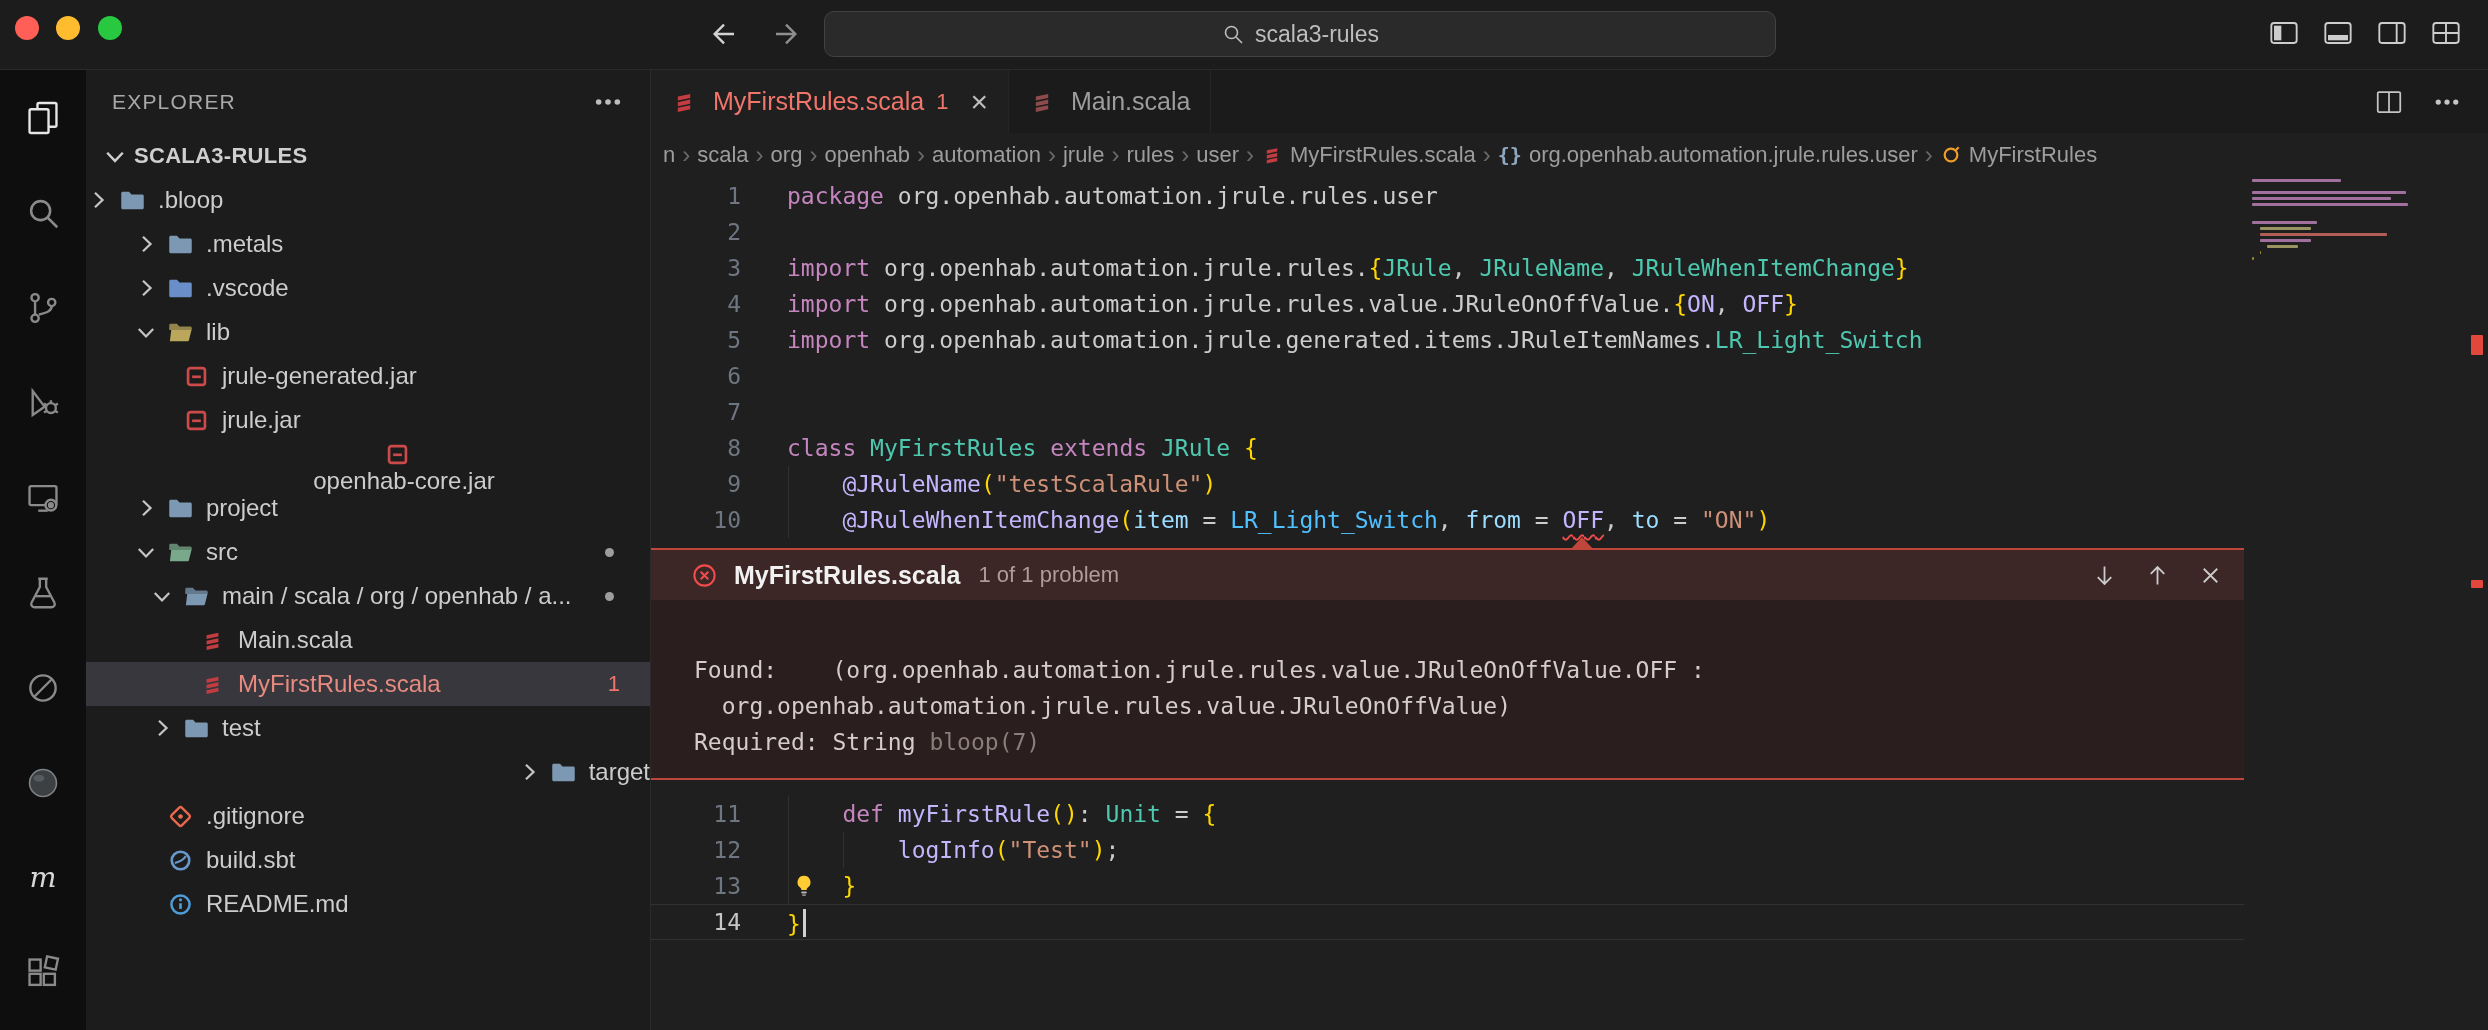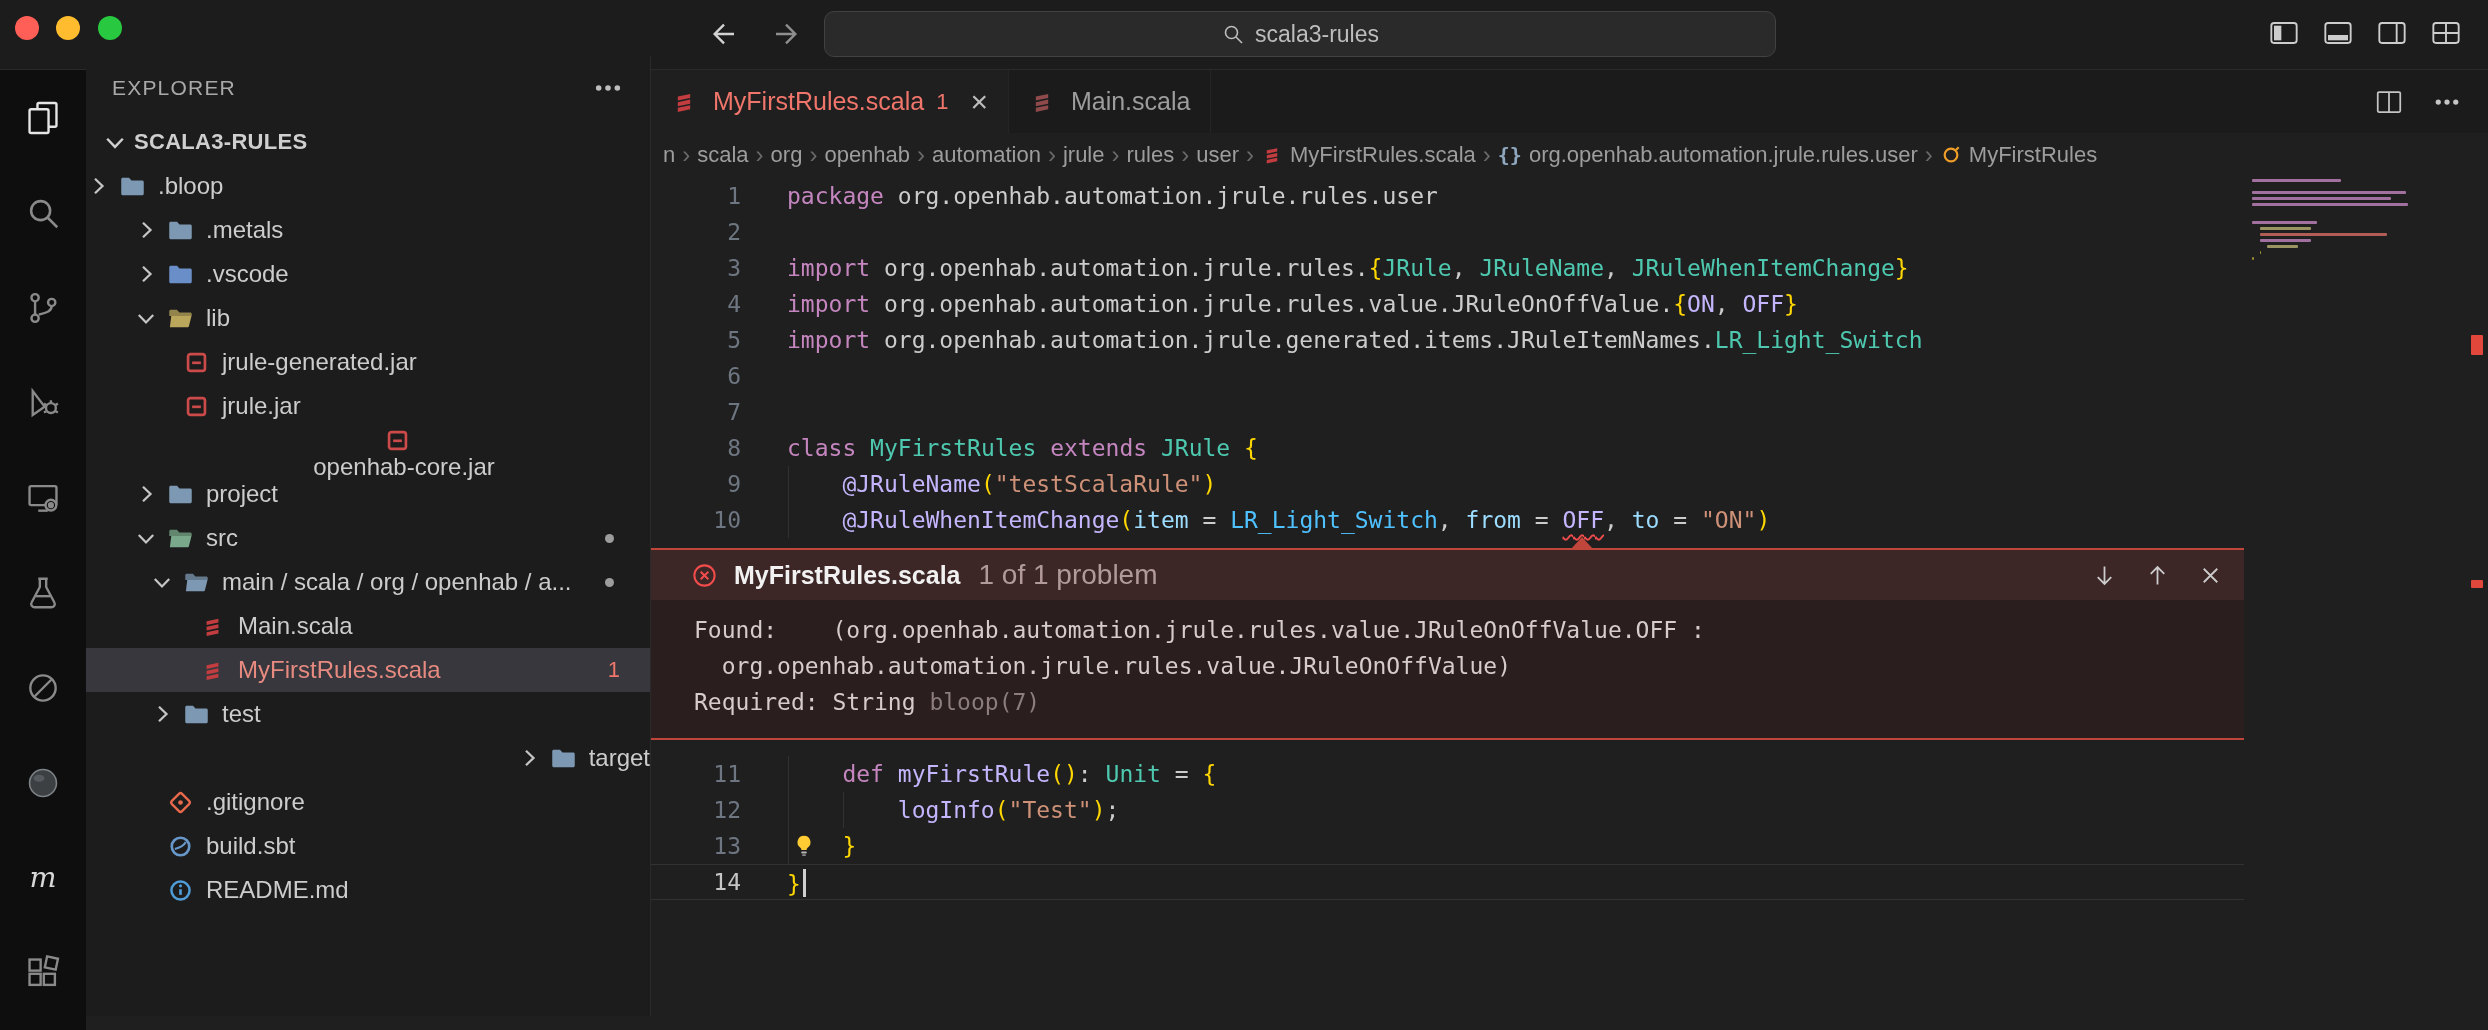--- a/index.html
+++ b/index.html
@@ -27,21 +27,21 @@
   #layout-icons .licon { width:32px; height:32px; }
   #layout-icons svg { width:32px; height:32px; }
 
   
   #activity { position:absolute; left:0; top:70px; width:86px; height:960px; background:#0e0e0e; }
   .ab-item { width:86px; height:95px; display:flex; align-items:center; justify-content:center; color:#8a8a8a; }
   .ab-item.active { color:#e6e6e6; }
   .ab-item svg { width:38px; height:38px; }
 
   
-  #sidebar { position:absolute; left:86px; top:56px; width:565px; height:960px;
+  #sidebar { position:absolute; left:86px; top:70px; width:565px; height:960px;
     background:#1c1c1c; border-right:1px solid #2a2a2a; }
   #sidebar-header { height:64px; display:flex; align-items:center; padding:0 26px; }
   #explorer-title { font-size:21px; letter-spacing:1.2px; color:#a9a9a9; }
   #sidebar-menu { margin-left:auto; width:32px; height:32px; color:#bdbdbd; }
   #sidebar-menu svg{ width:32px; height:32px; }
   #root-row { height:44px; display:flex; align-items:center; padding-left:16px; gap:6px; color:#cfcfcf; }
   #root-row .chev { width:26px; height:26px; color:#cfcfcf; }
   #root-row .chev svg { width:26px; height:26px; }
   #root-label { font-weight:bold; font-size:22px; letter-spacing:0.3px; }
   .trow { height:44px; display:flex; align-items:center; position:relative; cursor:default; }
@@ -91,25 +91,25 @@
 
   
   #peek { width:1593px; margin-top:10px; margin-bottom:16px; position:relative;
     background:#2a1e1e; border-top:2px solid #c0453a; border-bottom:2px solid #c0453a; }
   #peek-arrow { position:absolute; top:-13px; left:920px; width:0; height:0;
     border-left:11px solid transparent; border-right:11px solid transparent; border-bottom:12px solid #c0453a; }
   #peek-head { height:50px; background:#3c2626; display:flex; align-items:center; padding:0 20px 0 40px; }
   #peek-err-icon { width:27px; height:27px; margin-right:16px; }
   #peek-err-icon svg{ width:27px; height:27px; }
   #peek-title { font-weight:bold; font-size:25px; color:#f1f1f1; }
-  #peek-meta { font-size:28px; color:#b39a9a; margin-left:18px; }
+  #peek-meta { font-size:22px; color:#b39a9a; margin-left:18px; }
   #peek-actions { margin-left:auto; display:flex; gap:26px; color:#cccccc; }
   #peek-actions .picon { width:27px; height:27px; }
   #peek-actions svg { width:27px; height:27px; }
-  #peek-body { padding:12px 20px 18px 43px; font:23px/36px "DejaVu Sans Mono", monospace; color:#d6cccc; white-space:pre; }
+  #peek-body { padding:12px 20px 18px 43px; font:23px/36px "DejaVu Sans Mono", monospace; color:#d6cccc; white-space:pre;margin-top:40px; }
   .peek-muted { color:#8d7d7d; }
 
   
   #minimap { position:absolute; left:2252px; top:179px; width:212px; height:100px; }
   .mbar { position:absolute; height:3px; border-radius:1px; opacity:0.85; }
   #ruler { position:absolute; right:4px; top:70px; width:14px; height:960px; }
   .rmark { position:absolute; left:1px; width:12px; background:#e2473b; border-radius:1px; }
 </style>
 </head>
 <body>

